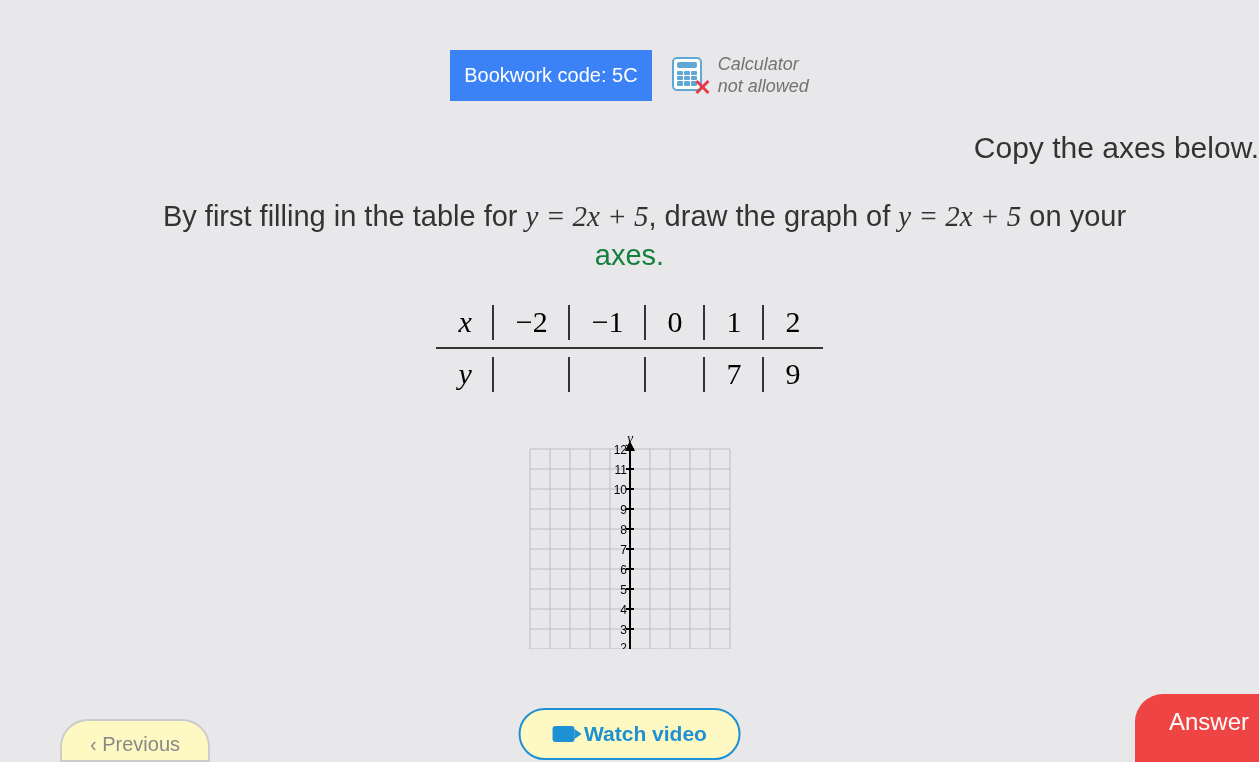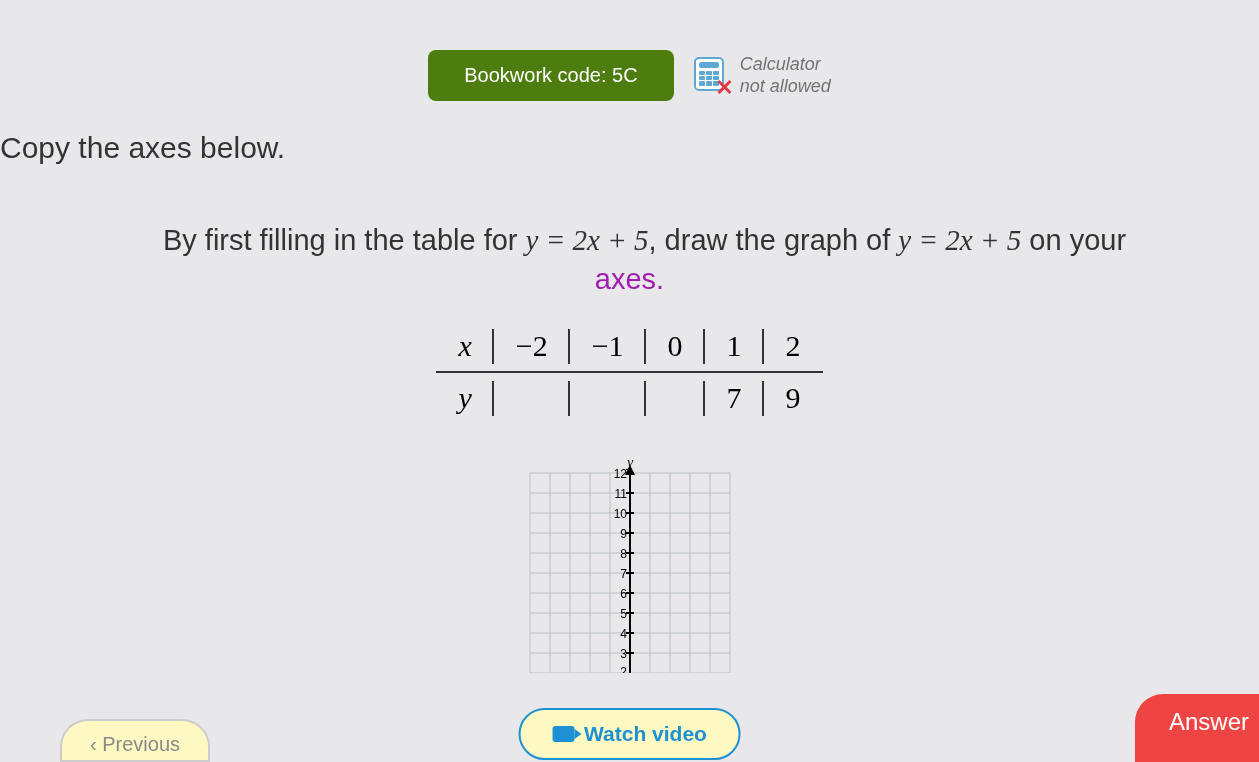--- a/index.html
+++ b/index.html
@@ -16,24 +16,24 @@
       padding-top: 50px;
     }
     .header-row {
       display: flex;
       justify-content: center;
       align-items: center;
       gap: 18px;
       margin-bottom: 30px;
     }
     .bookwork-badge {
-      background: #4d7c0f;
+      background: #3b82f6;
       color: white;
-      padding: 14px 36px;
-      border-radius: 8px;
+      padding: 14px 14px;
+      border-radius: 0;
       font-size: 20px;
       font-weight: 500;
     }
     .calculator-group {
       display: flex;
       align-items: center;
       gap: 10px;
     }
     .calc-icon {
       position: relative;
@@ -73,37 +73,37 @@
       font-weight: bold;
       line-height: 1;
     }
     .calc-text {
       font-size: 18px;
       color: #737373;
       line-height: 1.2;
       font-style: italic;
     }
     .instruction-1 {
-      text-align: left;
+      text-align: right;
       font-size: 30px;
       color: #333;
-      margin-bottom: 52px;
+      margin-bottom: 28px;
     }
     .instruction-2 {
       text-align: center;
       font-size: 29px;
       color: #333;
       padding: 0 50px 0 80px;
       line-height: 1.6;
     }
     .math-i { font-style: italic; font-family: 'Times New Roman', serif; }
     .axes-word {
       text-align: center;
       font-size: 29px;
-      color: #a21caf;
+      color: #15803d;
       margin-bottom: 25px;
     }
     .table-container {
       display: flex;
       justify-content: center;
       margin-bottom: 30px;
     }
     .value-table {
       border-collapse: collapse;
       font-size: 30px;

